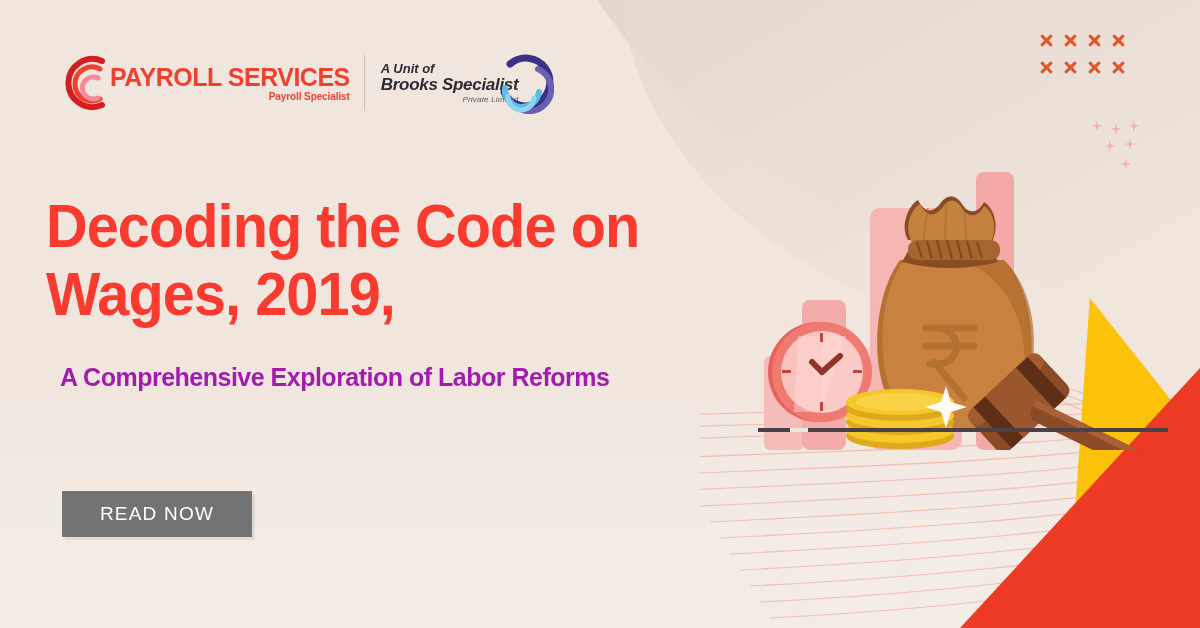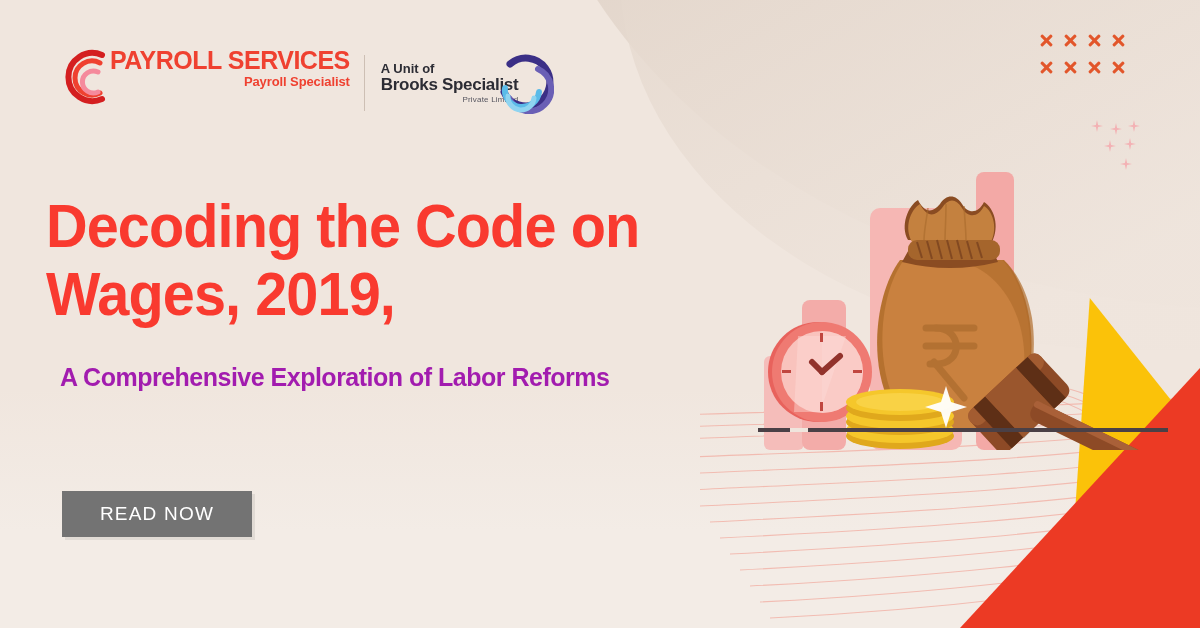--- a/index.html
+++ b/index.html
@@ -117,21 +117,21 @@
   .logo-wrap {
     position: absolute;
     left: 58px; top: 44px;
     display: flex;
     align-items: center;
     height: 78px;
   }
   .logo-payroll {
     position: relative;
     display: flex;
-    align-items: flex-start;
+    align-items: center;
     height: 70px;
   }
   .swoosh {
     position: relative;
     width: 58px; height: 58px;
     flex: 0 0 58px;
   }
   .swoosh svg { display:block; }
   .payroll-text {
     margin-left: -6px;
@@ -141,37 +141,38 @@
     font-family: "Liberation Sans", sans-serif;
     font-weight: bold;
     font-size: 25px;
     letter-spacing: -.5px;
     color: #ef4130;
     white-space: nowrap;
   }
   .payroll-sub {
     font-family: "Liberation Sans", sans-serif;
     font-weight: bold;
-    font-size: 13px;
+    font-size: 10px;
     color: #ef4130;
     text-align: right;
     margin-top: 2px;
     letter-spacing: -.1px;
   }
   .logo-divider {
     width: 1px;
     height: 56px;
     background: #cdbfb4;
     margin: 0 16px 0 14px;
   }
   .logo-brooks {
     position: relative;
     display: flex;
     align-items: center;
     height: 70px;
+    font-style: italic;
   }
   .brooks-text { line-height: 1.1; }
   .brooks-l1 {
     font-size: 13px;
     font-weight: bold;
     color: #2c2c34;
   }
   .brooks-l2 {
     font-size: 17px;
     font-weight: bold;

